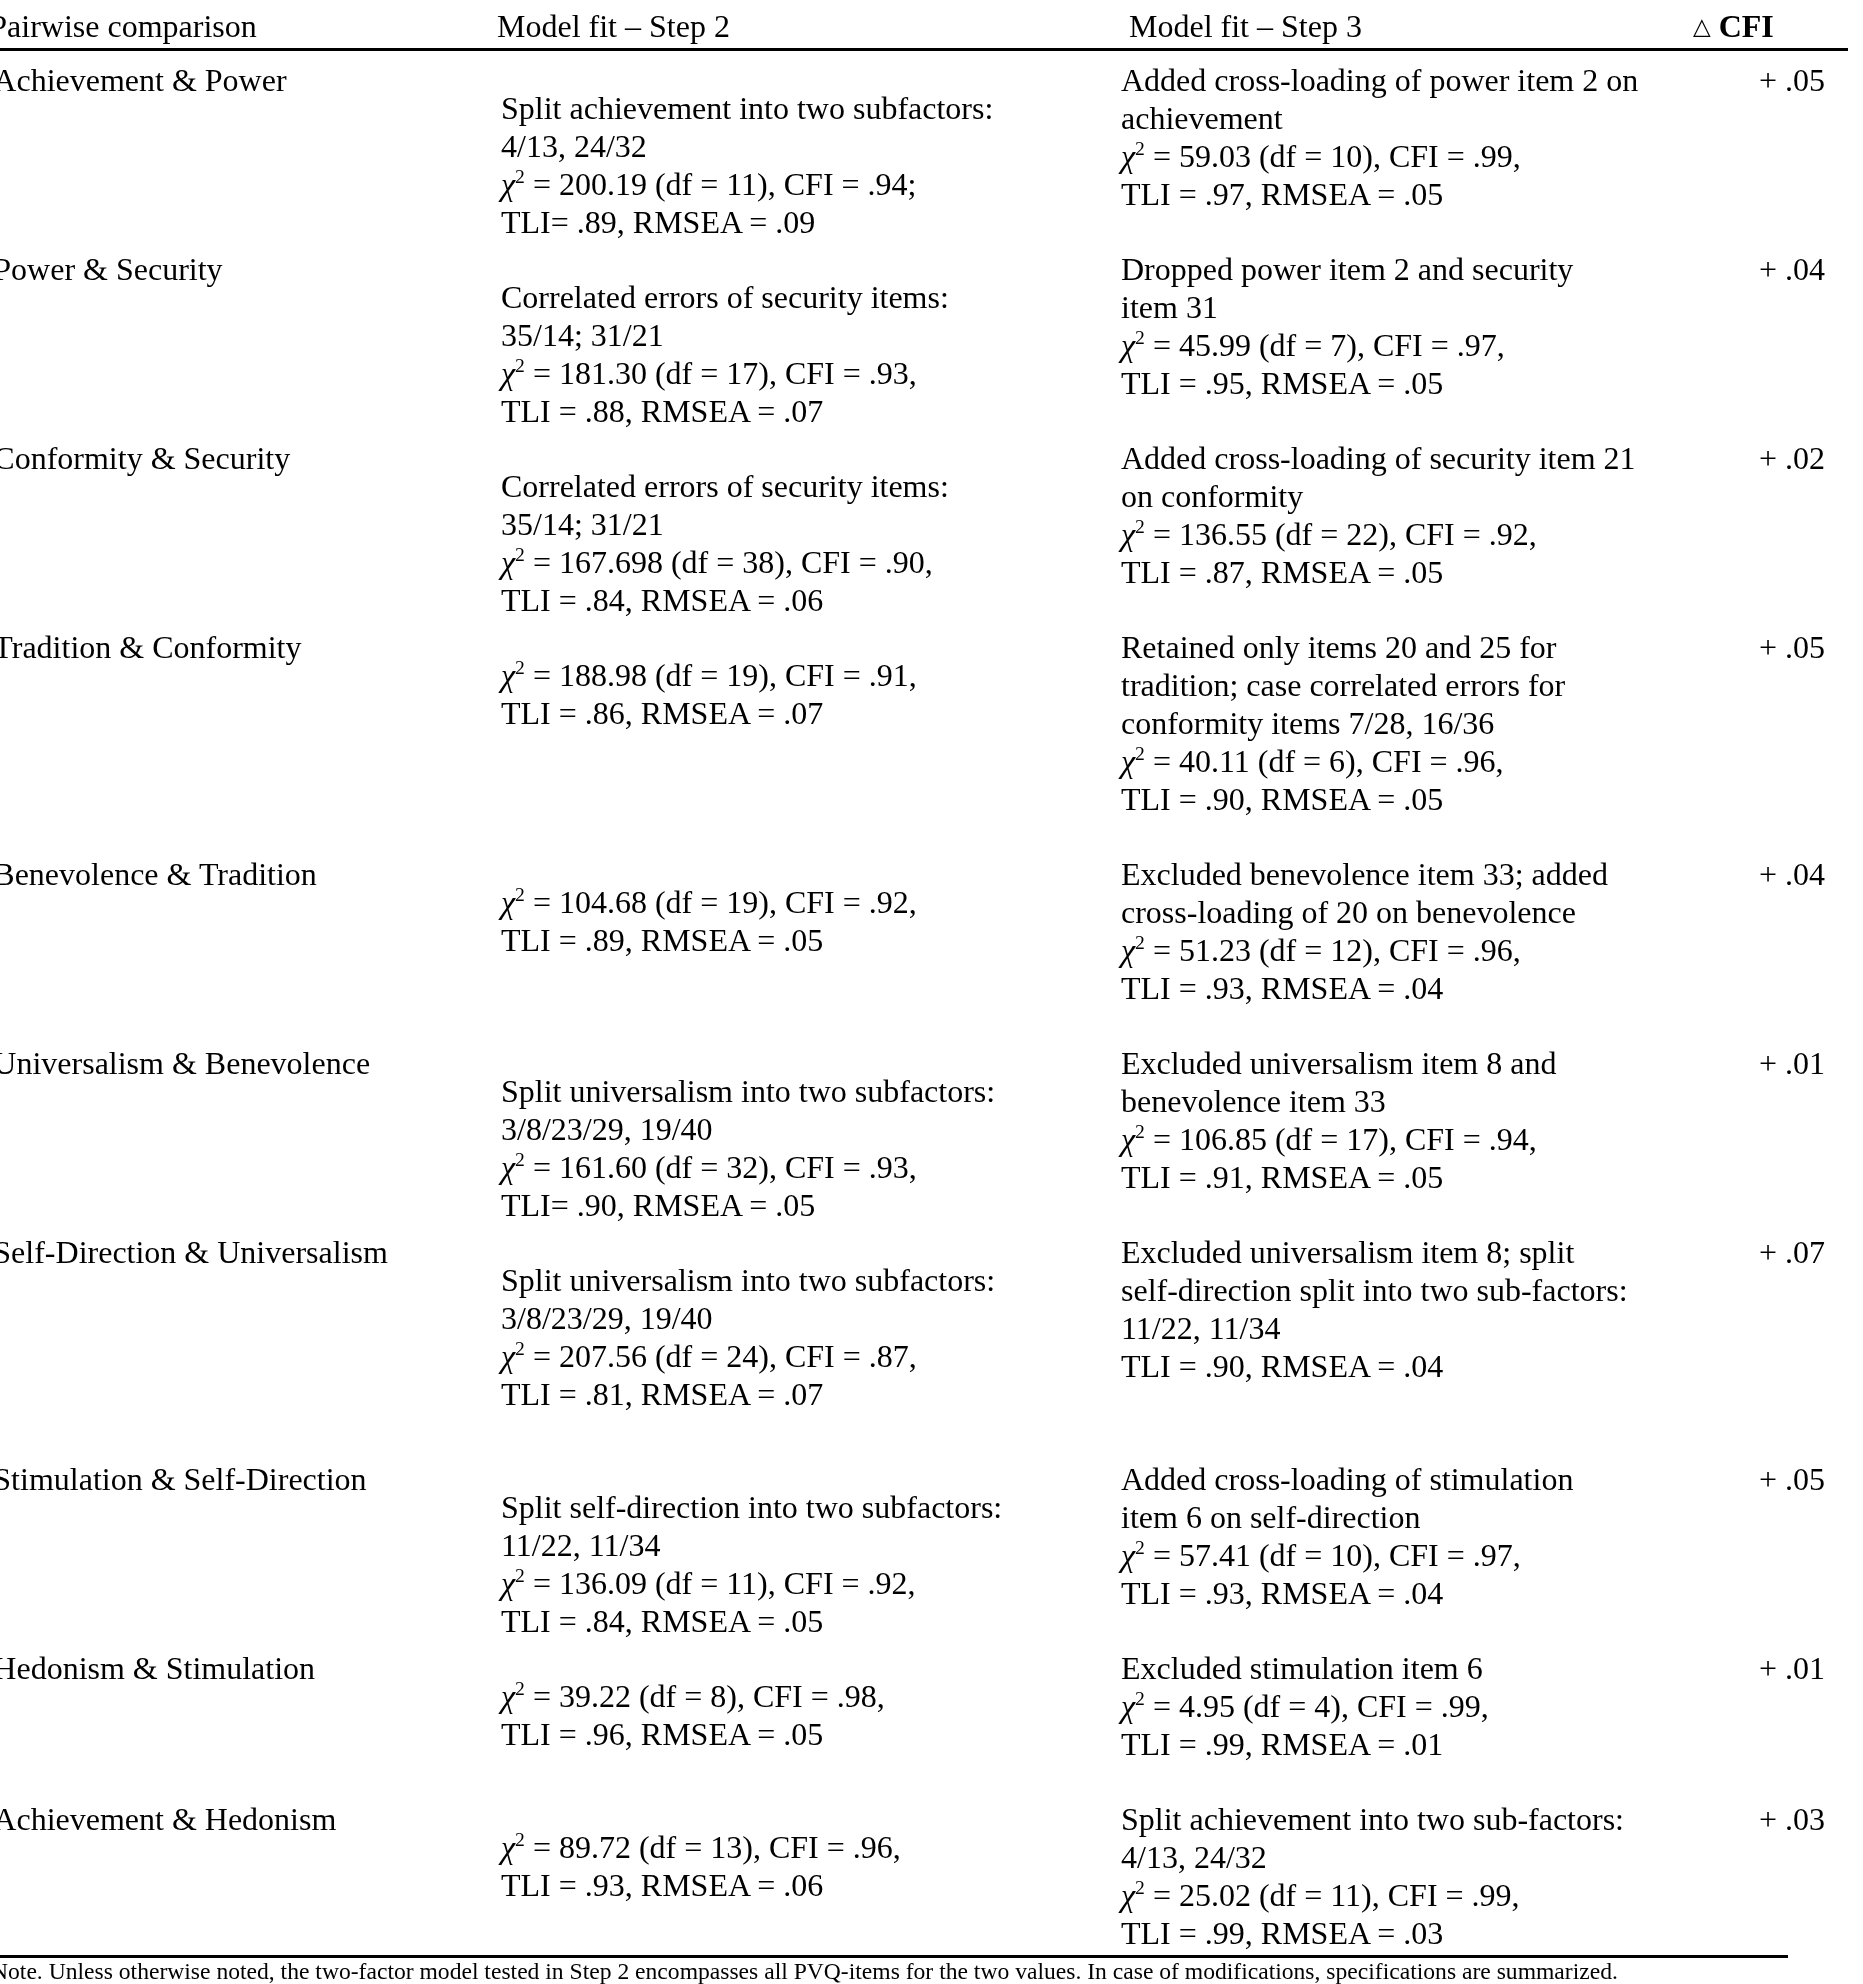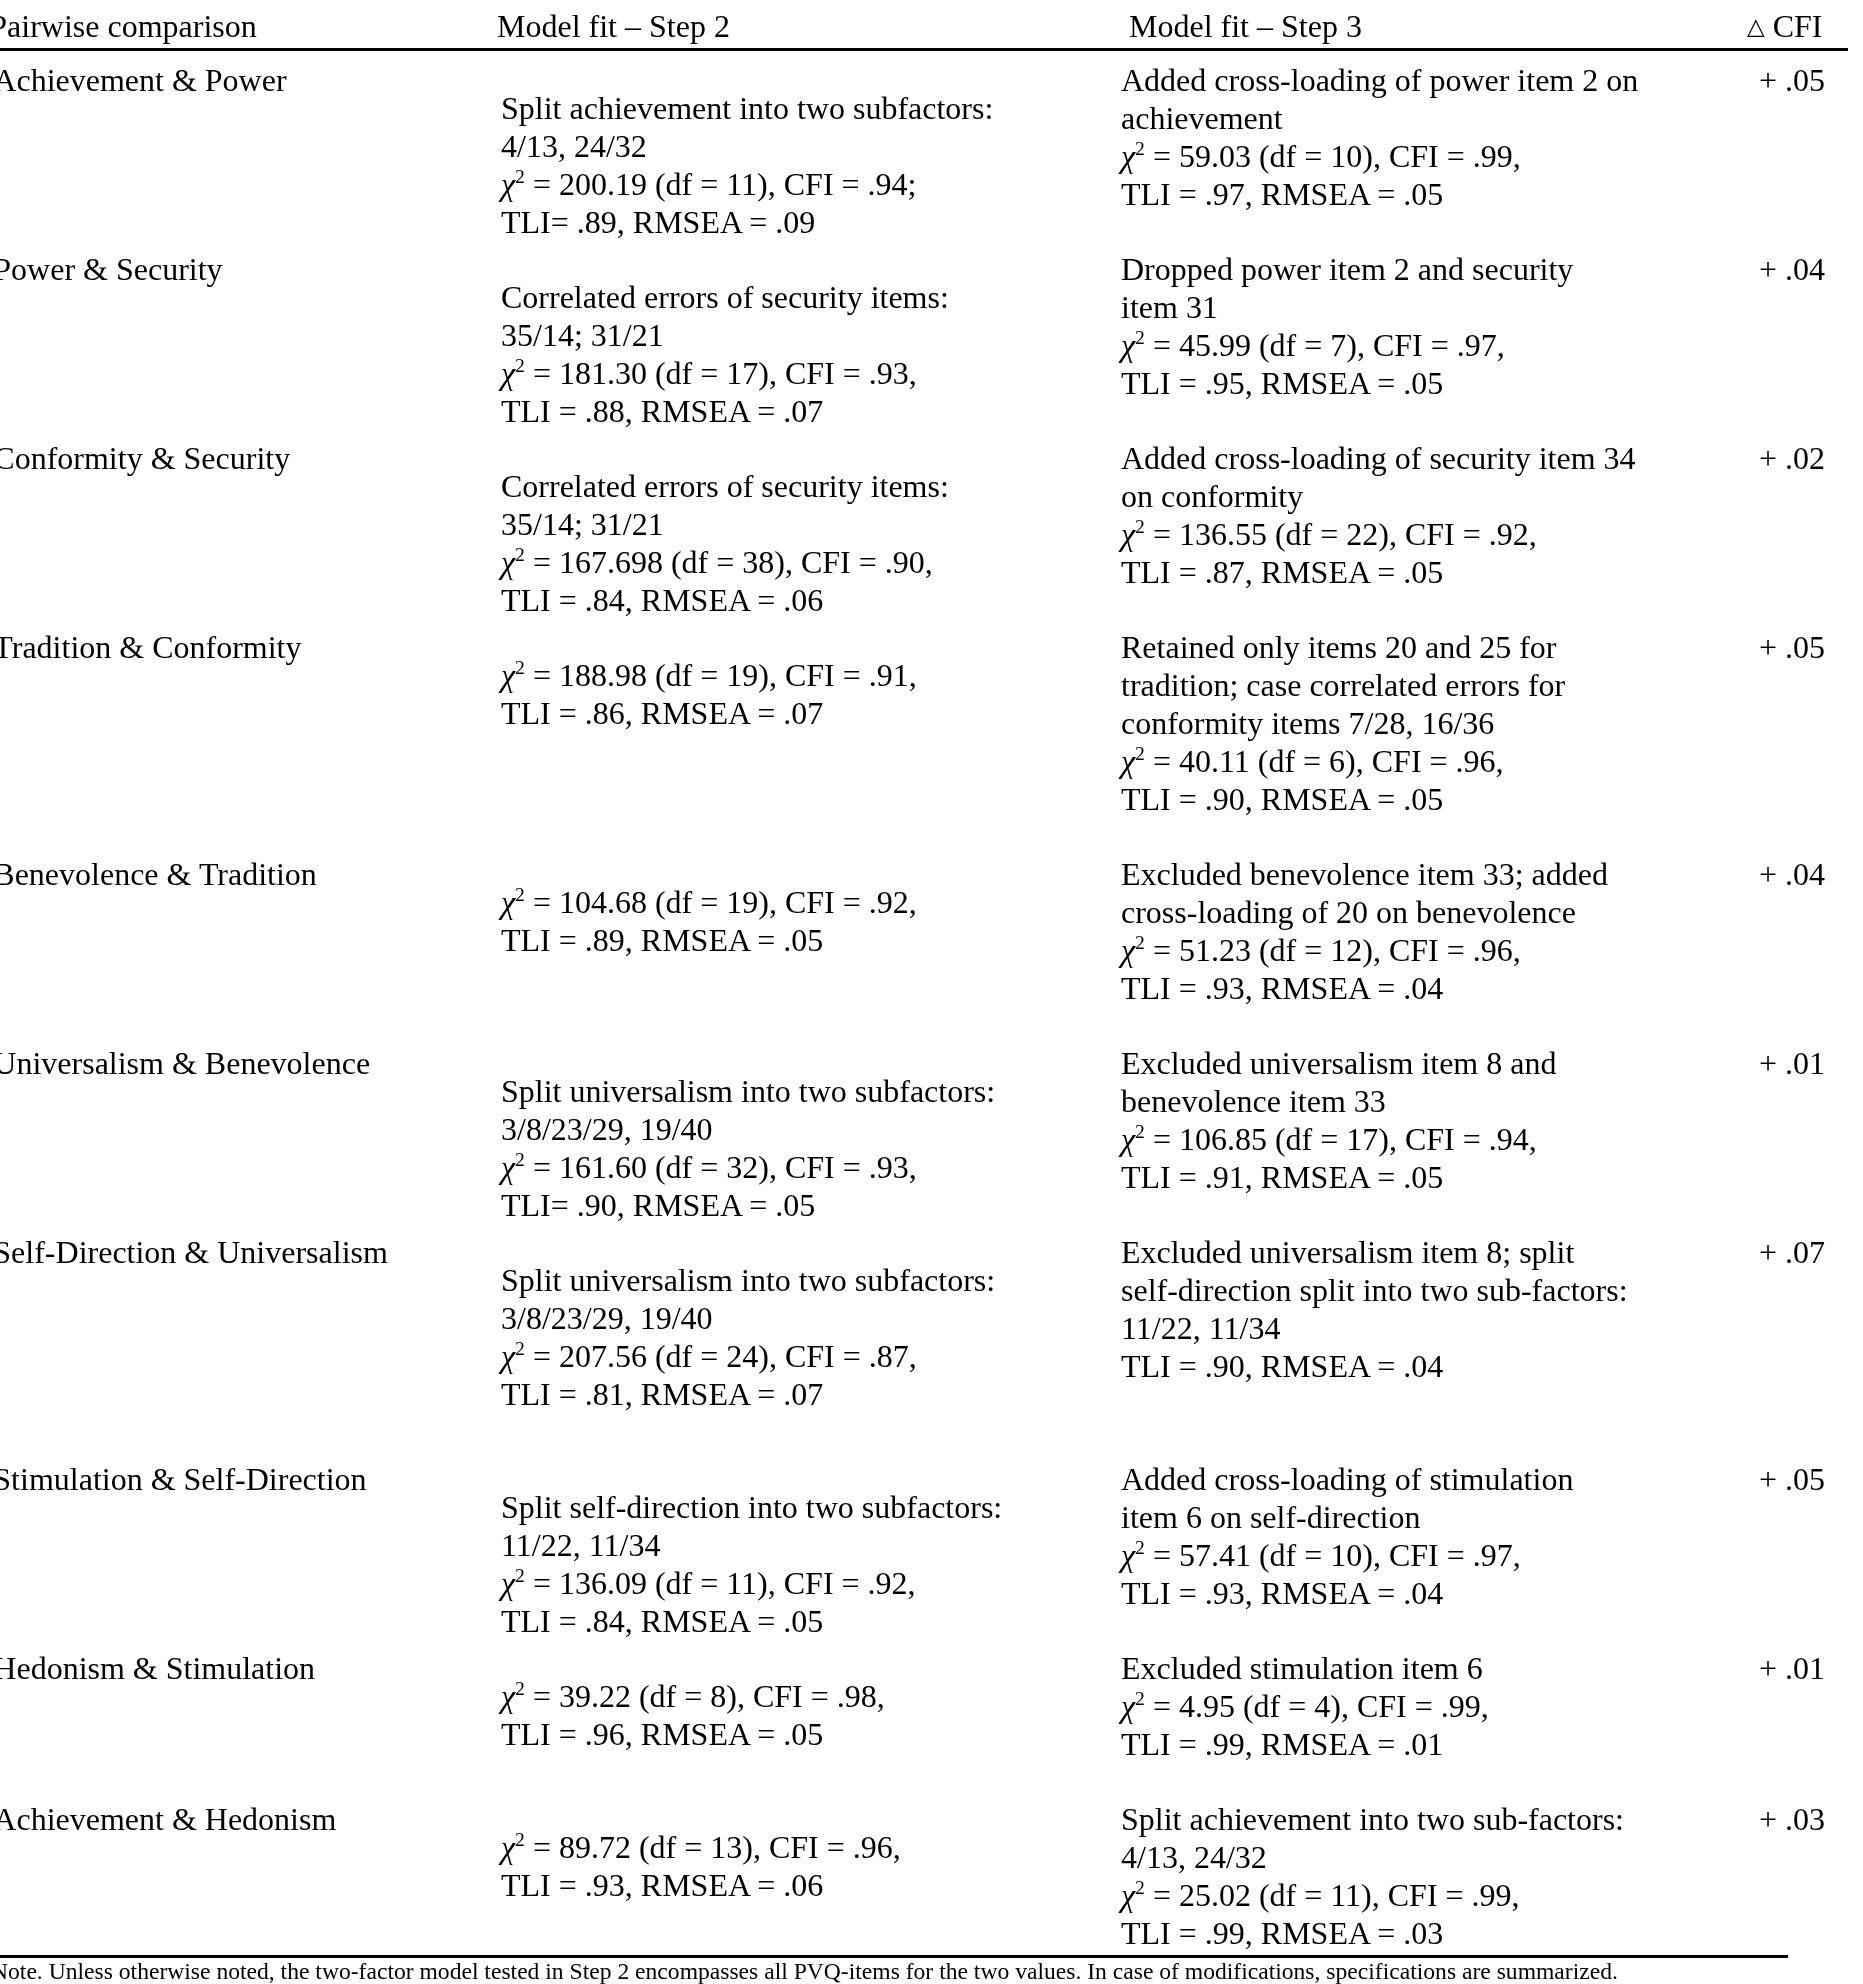--- a/index.html
+++ b/index.html
@@ -60,21 +60,21 @@
       top: 0;
       white-space: nowrap;
     }
     .col-pair { left: -10.7px; }
     .col-step2 { left: 497px; margin-top: 28px; }
     .col-step3 { left: 1117px; }
     .col-delta { left: 1755px; }
     .h-pair { left: -10.7px; }
     .h-step2 { left: 497px; }
     .h-step3 { left: 1117px; margin-left: 12px; }
-    .h-delta { left: 1747px; }
+    .h-delta { left: 1693px; font-weight: bold; }
     .line { display: block; height: 38px; }
     .chi {
       font-style: italic;
     }
     .sup {
       font-size: 19.6px;
       position: relative;
       top: -12.5px;
     }
     .rule-bottom {
@@ -141,21 +141,21 @@
       </div>
       <div class="row" style="height: 189px;">
         <div class="col col-pair">Conformity &amp; Security</div>
         <div class="col col-step2">
           <span class="line">Correlated errors of security items:</span>
           <span class="line">35/14; 31/21</span>
           <span class="line"><span class="chi">χ</span><span class="sup">2</span><span> = 167.698 (df = 38), CFI = .90,</span></span>
           <span class="line">TLI = .84, RMSEA = .06</span>
         </div>
         <div class="col col-step3">
-          <span class="line">Added cross-loading of security item 34</span>
+          <span class="line">Added cross-loading of security item 21</span>
           <span class="line">on conformity</span>
           <span class="line"><span class="chi">χ</span><span class="sup">2</span><span> = 136.55 (df = 22), CFI = .92,</span></span>
           <span class="line">TLI = .87, RMSEA = .05</span>
         </div>
         <div class="col col-delta">+ .02</div>
       </div>
       <div class="row" style="height: 227px;">
         <div class="col col-pair">Tradition &amp; Conformity</div>
         <div class="col col-step2">
           <span class="line"><span class="chi">χ</span><span class="sup">2</span><span> = 188.98 (df = 19), CFI = .91,</span></span>

